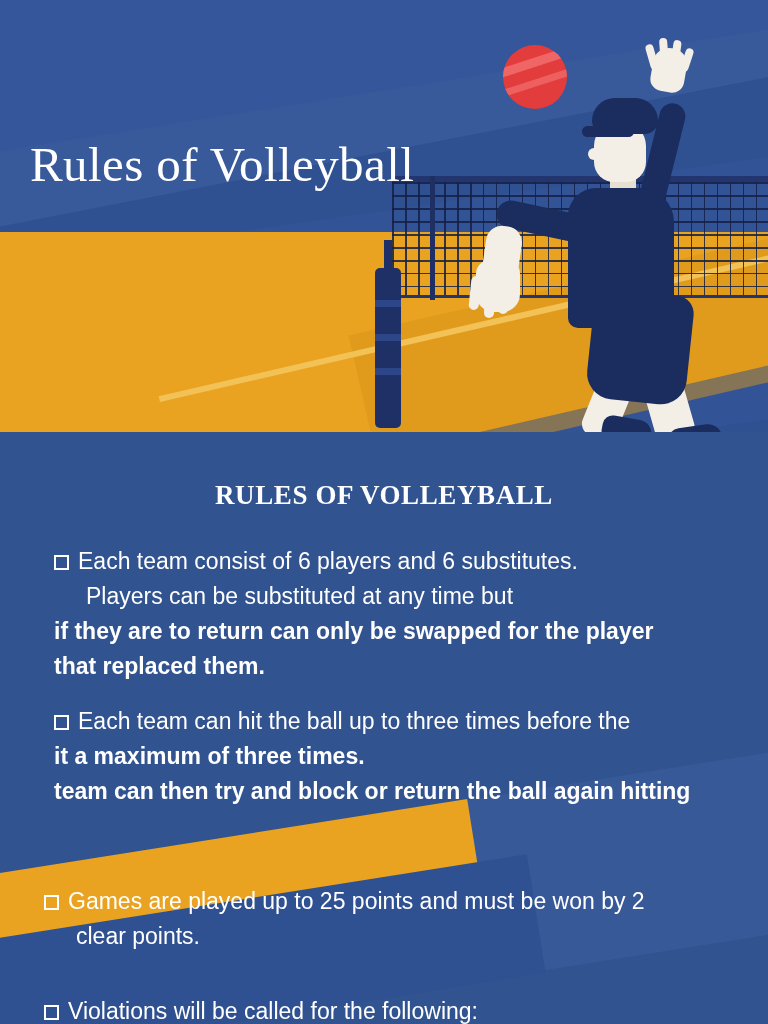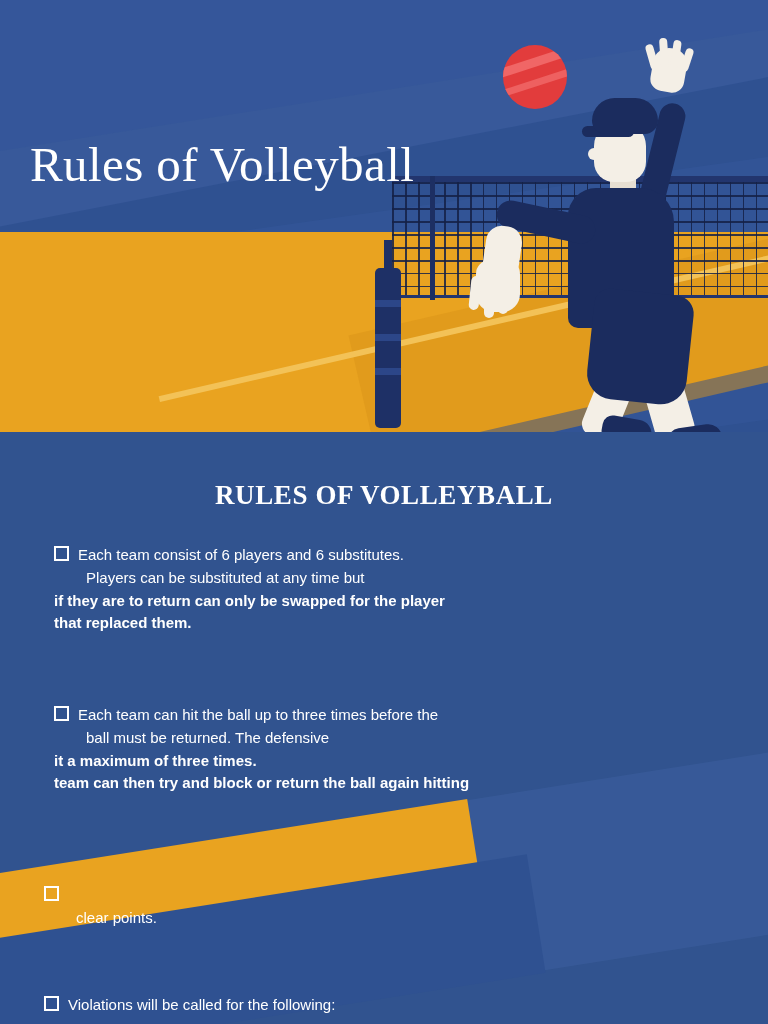--- a/index.html
+++ b/index.html
@@ -246,21 +246,21 @@
   .content { position:relative; z-index:4; }
 
   .section-title {
     position:absolute; left:0; top:48px; width:768px;
     text-align:center;
     font-family:"Liberation Serif", serif;
     font-weight:bold; font-size:27px; color:#ffffff;
     letter-spacing:.6px;
   }
 
-  .rule { position:absolute; color:#ffffff; font-size:15px; line-height:1.52; }
+  .rule { position:absolute; color:#ffffff; font-size:23px; line-height:1.52; }
   .rule .bullet {
     display:inline-block; width:15px; height:15px;
     border:2px solid #ffffff; margin-right:9px;
     vertical-align:-1px;
   }
   .rule .ind { display:block; }
 
   #rule1 { left:54px; top:112px; width:690px; }
   #rule2 { left:54px; top:265px; width:700px;margin-top:7px; }
   #rule3 { left:44px; top:452px; width:700px; }
@@ -343,27 +343,26 @@
 
       <div class="rule" id="rule1">
         <span class="bullet"></span><span>Each team consist of 6 players and 6 substitutes.</span>
         <span class="ind ind-1">Players can be substituted at any time but</span>
         <span class="ind ind-0">if they are to return can only be swapped for the player</span>
         <span class="ind ind-0">that replaced them.</span>
       </div>
 
       <div class="rule" id="rule2">
         <span class="bullet"></span><span>Each team can hit the ball up to three times before the</span>
-        <span class="ind ind-1">ball must be returned. The defensive</span>
         <span class="ind ind-0">it a maximum of three times.</span>
         <span class="ind ind-0">team can then try and block or return the ball again hitting</span>
       </div>
 
       <div class="rule" id="rule3">
-        <span class="bullet"></span>
+        <span class="bullet"></span><span>Games are played up to 25 points and must be won by 2</span>
         <span class="ind ind-1">clear points.</span>
       </div>
 
       <div class="rule" id="rule4">
         <span class="bullet"></span><span>Violations will be called for the following:</span>
       </div>
 
     </div>
   </div>
 

